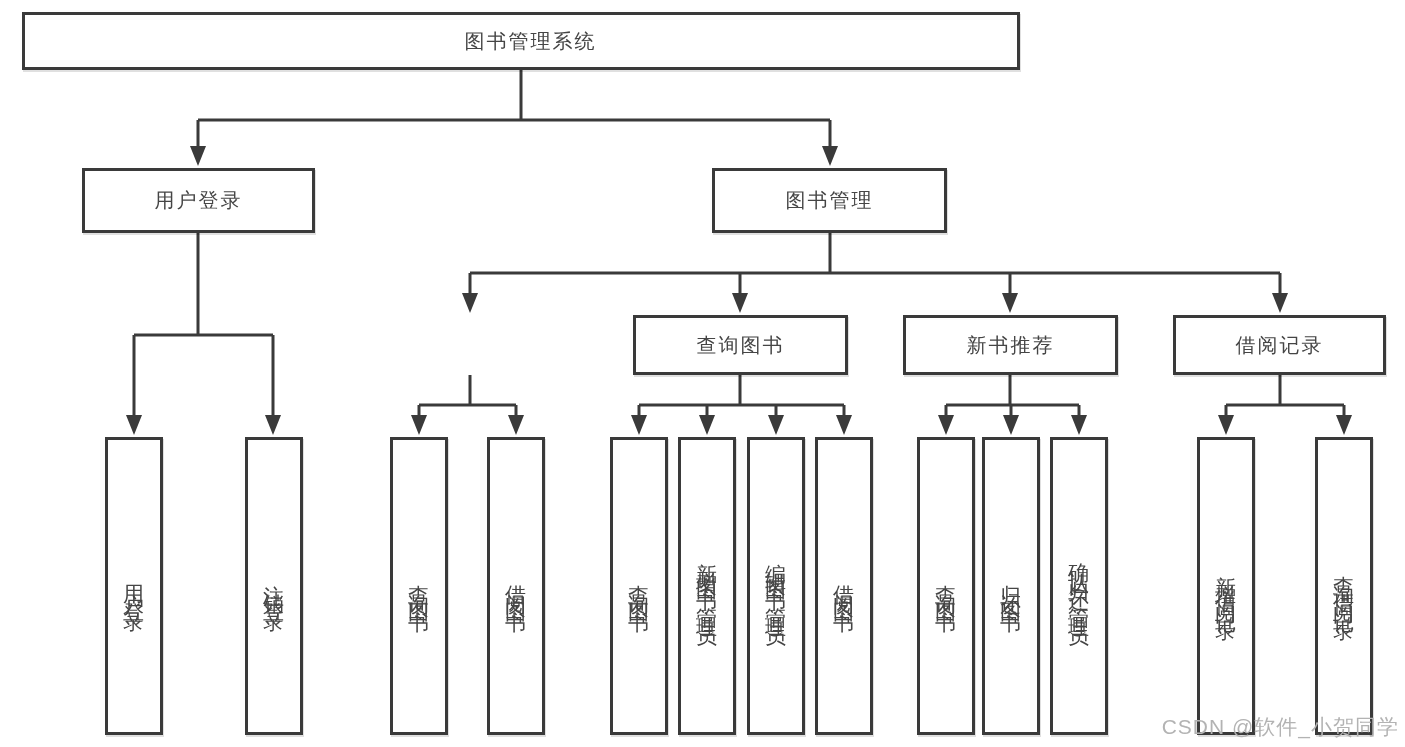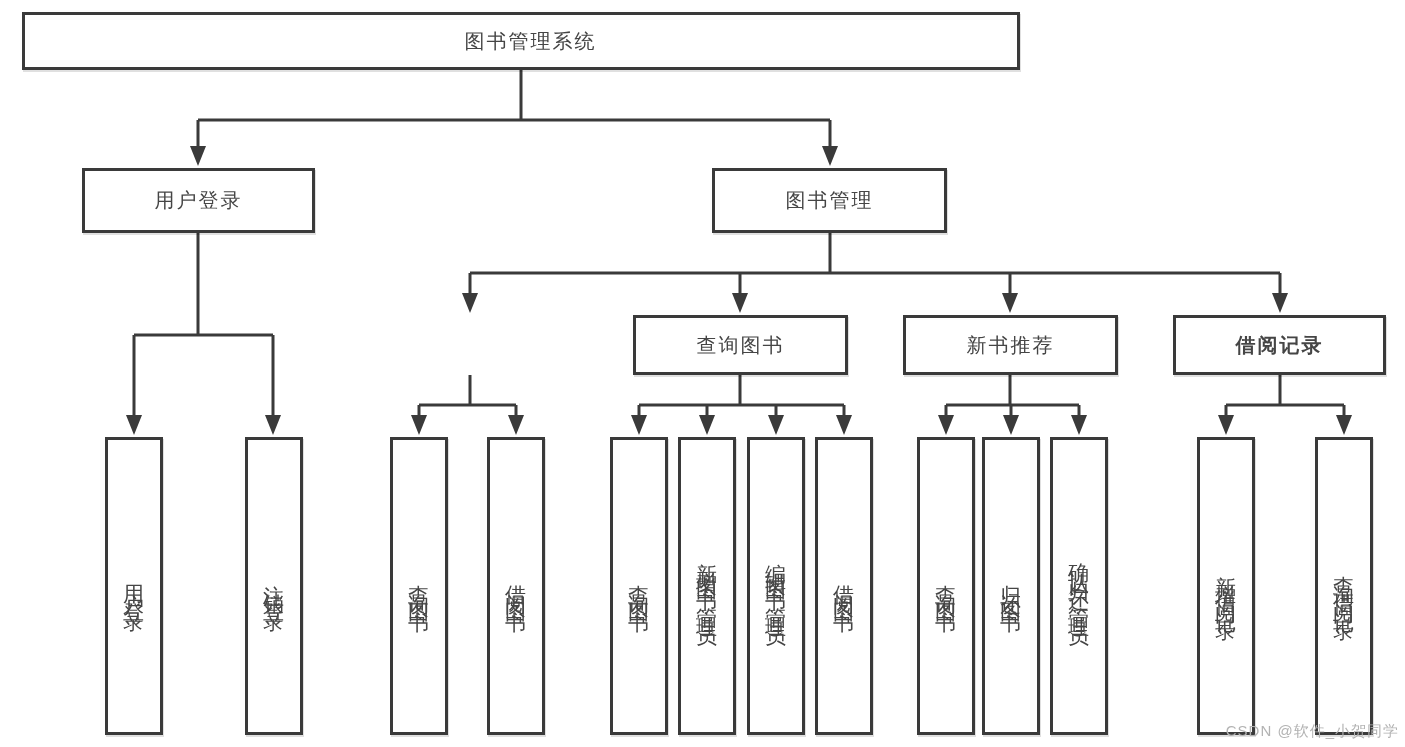--- a/index.html
+++ b/index.html
@@ -32,21 +32,21 @@
   }
   #connectors{
     position:absolute;left:0;top:0;width:1405px;height:747px;
     pointer-events:none;
   }
   #connectors path{stroke:#3a3a3a;stroke-width:3;fill:none;}
   #connectors polygon{fill:#3a3a3a;stroke:none;}
   .watermark{
     position:absolute;
     right:6px;bottom:6px;
-    font-size:15px;
+    font-size:21px;
     color:#b3b3b3;
     letter-spacing:1px;
     white-space:nowrap;
   }
 </style>
 </head>
 <body>
 
 <div id="canvas">
 
@@ -86,21 +86,21 @@
     <polygon points="1336,415 1352,415 1344,435"></polygon>
   </svg>
 
   <div class="node" style="left:22px;top:12px;width:998px;height:58px;padding-left:19px;">图书管理系统</div>
 
   <div class="node" style="left:82px;top:168px;width:233px;height:65px;">用户登录</div>
   <div class="node" style="left:712px;top:168px;width:235px;height:65px;">图书管理</div>
 
   <div class="node" style="left:633px;top:315px;width:215px;height:60px;">查询图书</div>
   <div class="node" style="left:903px;top:315px;width:215px;height:60px;">新书推荐</div>
-  <div class="node" style="left:1173px;top:315px;width:213px;height:60px;font-weight:bold;">借阅记录</div>
+  <div class="node" style="left:1173px;top:315px;width:213px;height:60px;">借阅记录</div>
 
   <div class="node leaf" style="left:105px;top:437px;width:58px;height:298px;">用户登录</div>
   <div class="node leaf" style="left:245px;top:437px;width:58px;height:298px;">注销登录</div>
 
   <div class="node leaf" style="left:390px;top:437px;width:58px;height:298px;">查询图书</div>
   <div class="node leaf" style="left:487px;top:437px;width:58px;height:298px;">借阅图书</div>
 
   <div class="node leaf" style="left:610px;top:437px;width:58px;height:298px;">查询图书</div>
   <div class="node leaf" style="left:678px;top:437px;width:58px;height:298px;">新增图书（管理员）</div>
   <div class="node leaf" style="left:747px;top:437px;width:58px;height:298px;">编辑图书（管理员）</div>

